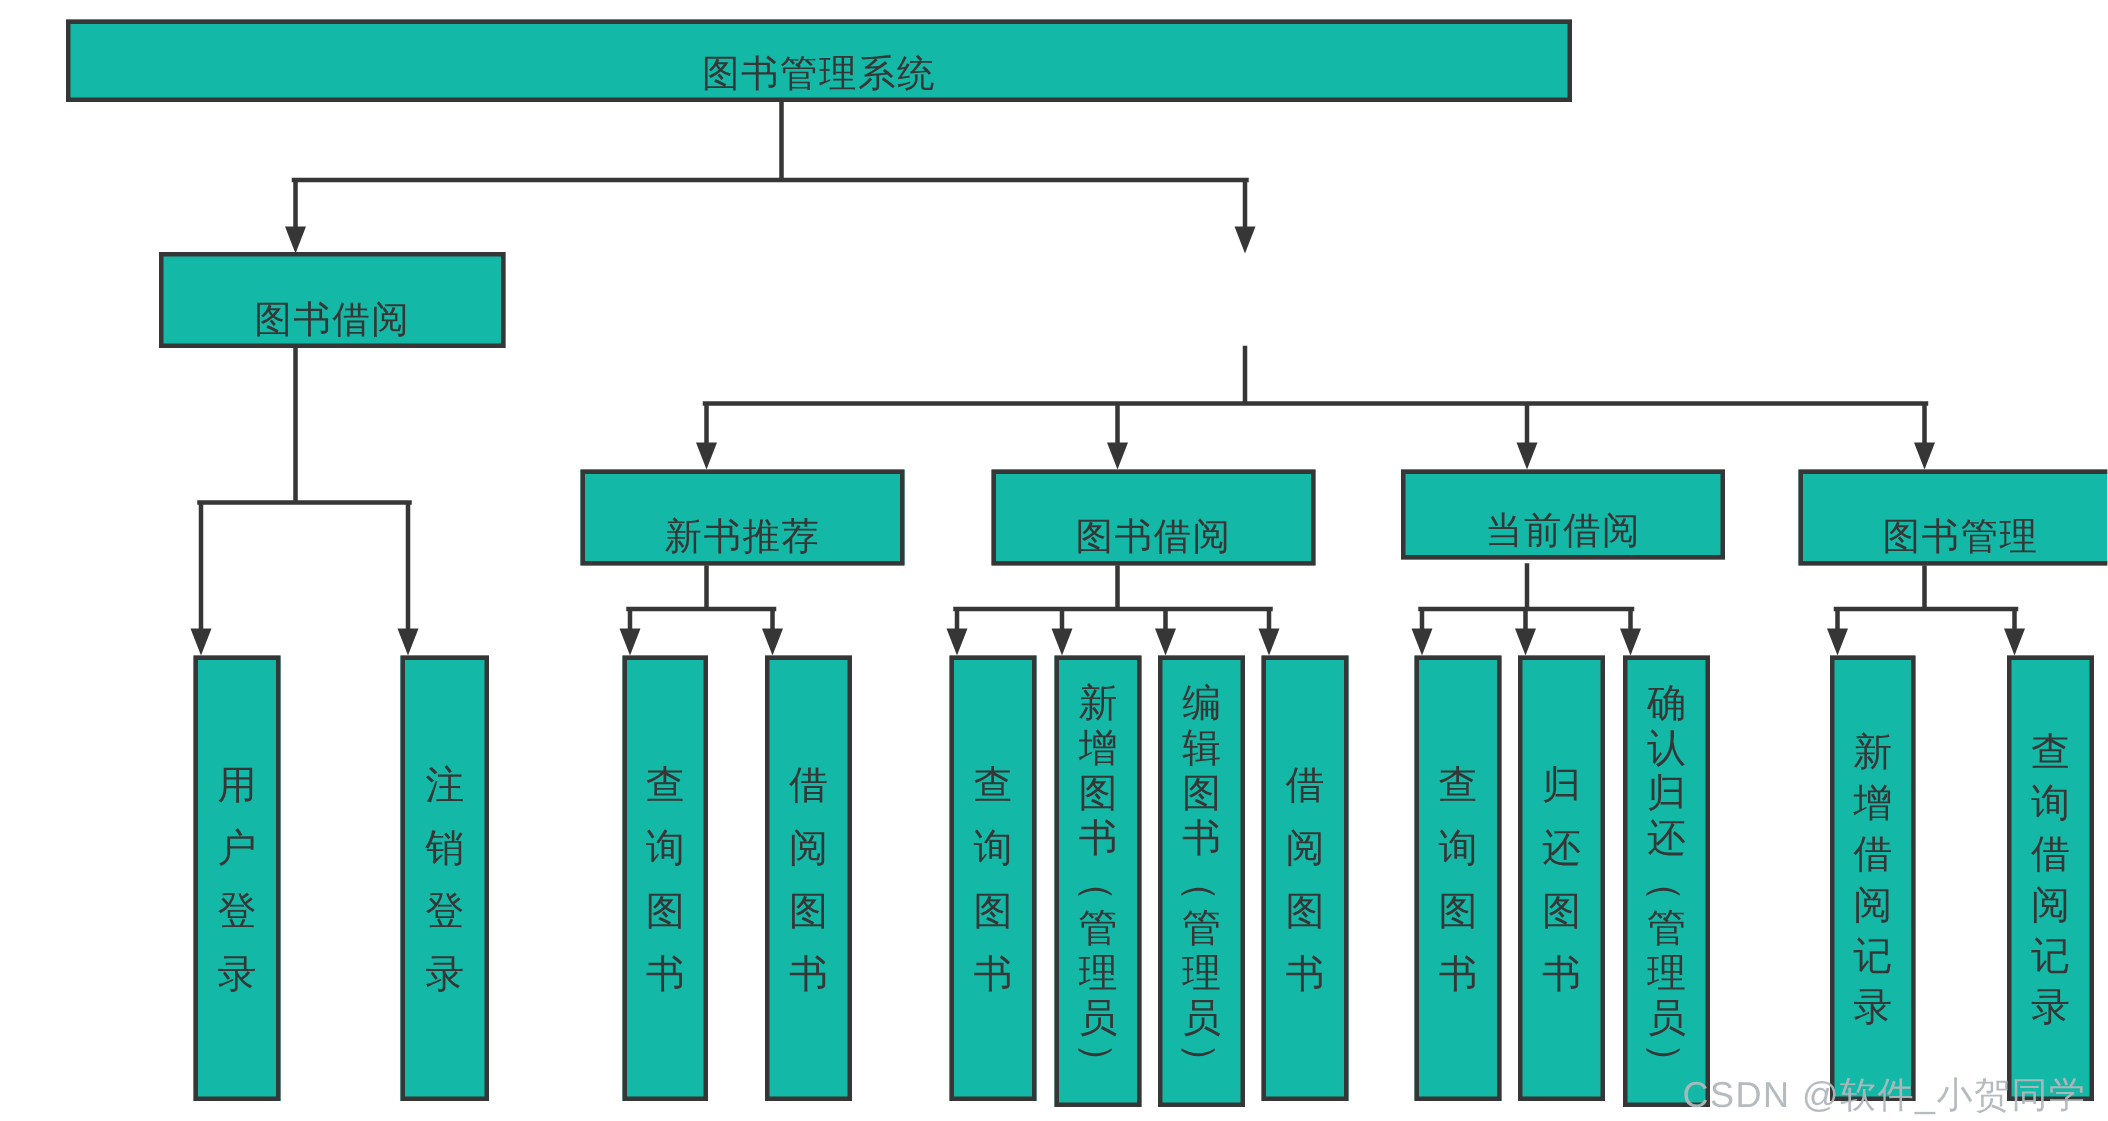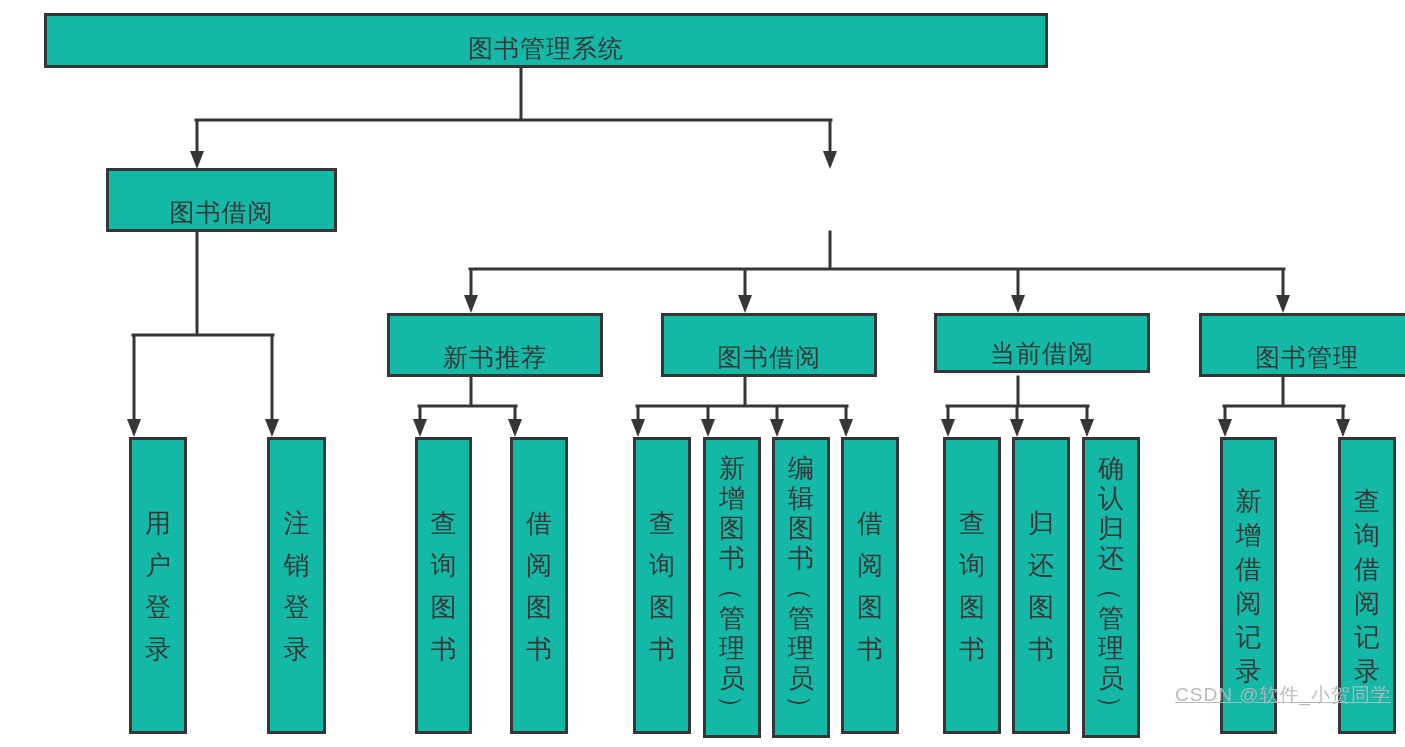--- a/index.html
+++ b/index.html
@@ -17,22 +17,22 @@
   .v .vtext{
     display:flex;flex-direction:column;align-items:center;justify-content:center;
     height:100%;width:100%;
   }
   .vtext span{font-size:26px;line-height:1;color:#363636;display:block;}
   .g4 .vtext{gap:16px;}
   .g6 .vtext{gap:8px;}
   .g9 .vtext{gap:4px;}
   .vtext span.rot{transform:rotate(90deg);}
   .watermark{
-    position:absolute;z-index:6;right:14px;top:682px;
-    font-size:19px;color:rgba(178,183,188,0.95);letter-spacing:1px;white-space:nowrap;text-decoration:underline;
+    position:absolute;z-index:6;right:14px;top:714px;
+    font-size:24px;color:rgba(178,183,188,0.95);letter-spacing:1px;white-space:nowrap;
   }
 </style>
 </head>
 <body>
 
 <div class="canvas">
 
   <svg class="wires" width="1405" height="747" viewBox="0 0 1405 747">
     <path d="M521 66 V120 M196 120 H831 M197 120 V153
              M830 120 V153

